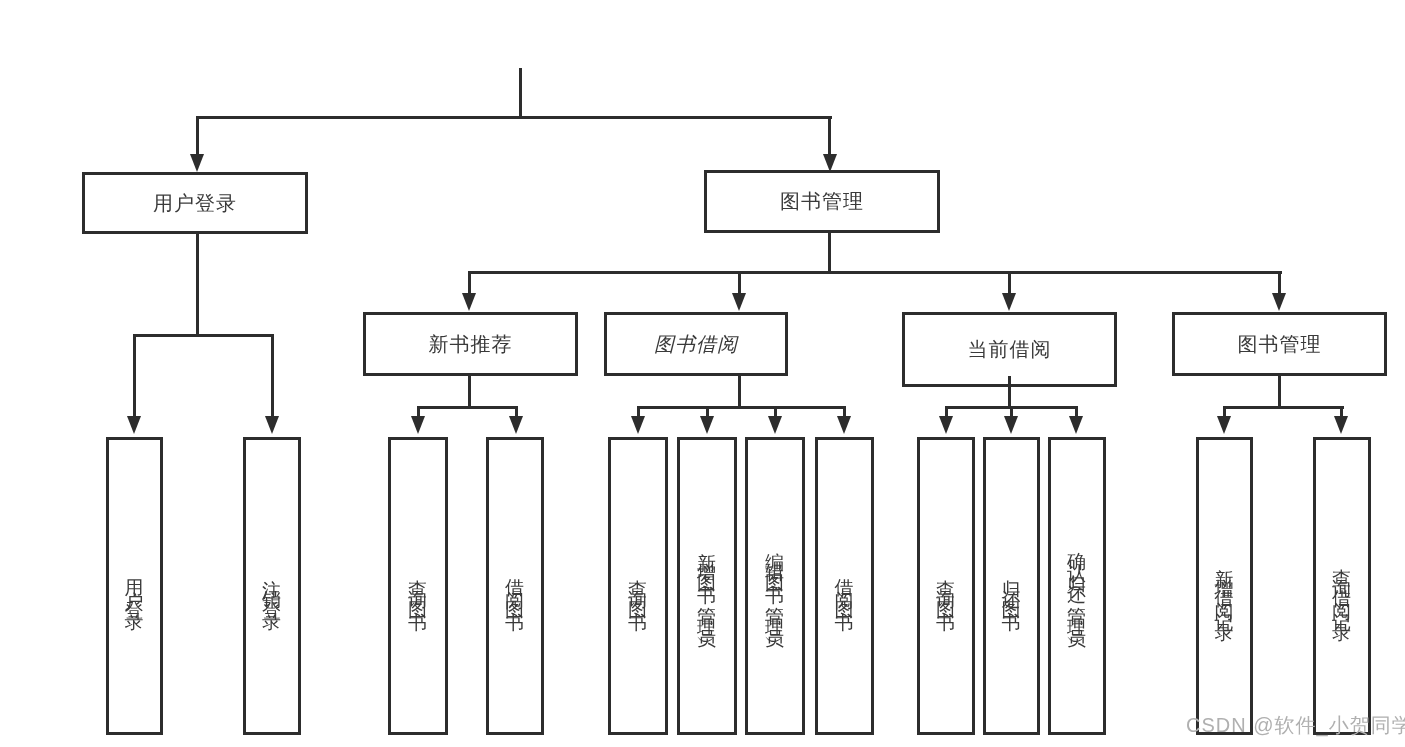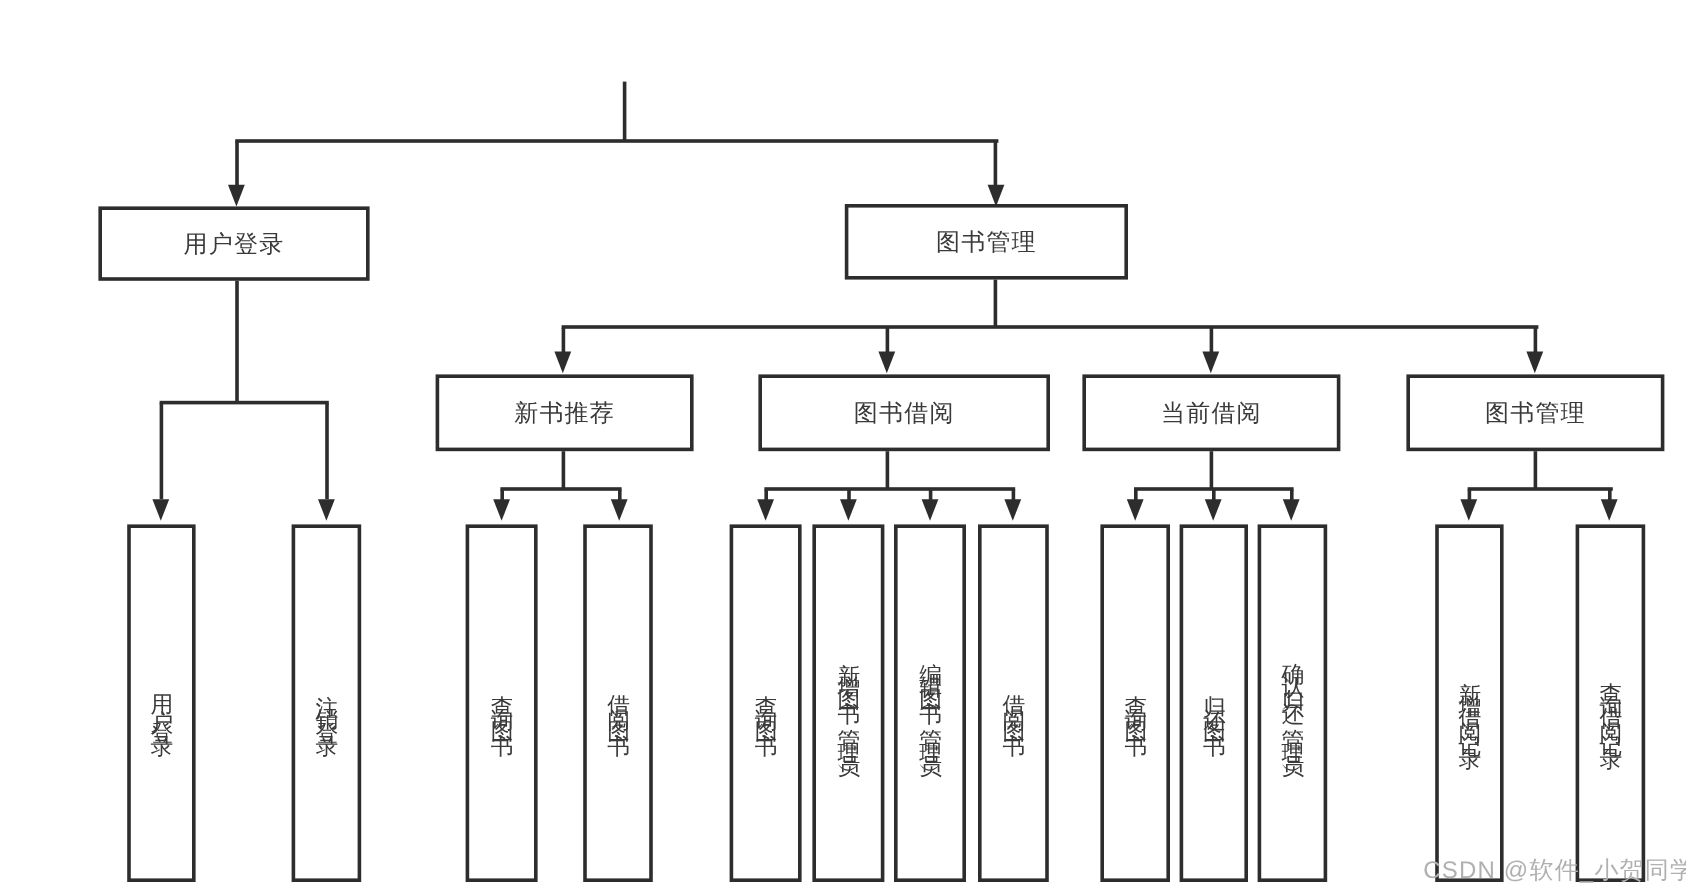--- a/index.html
+++ b/index.html
@@ -87,24 +87,24 @@
   <div class="vline" style="left:738px;top:273px;height:22px;"></div>
   <div class="arrow" style="left:732px;top:293px;"></div>
   <div class="vline" style="left:1008px;top:273px;height:22px;"></div>
   <div class="arrow" style="left:1002px;top:293px;"></div>
   <div class="vline" style="left:1278px;top:273px;height:22px;"></div>
   <div class="arrow" style="left:1272px;top:293px;"></div>
 
   <div class="node" style="left:363px;top:312px;width:215px;height:64px;">
     <span>新书推荐</span>
   </div>
-  <div class="node" style="left:632px;top:312px;width:243px;height:64px;">
+  <div class="node" style="left:604px;top:312px;width:184px;height:64px;font-style:italic;">
     <span>图书借阅</span>
   </div>
-  <div class="node" style="left:902px;top:312px;width:215px;height:64px;text-align:right;">
+  <div class="node" style="left:902px;top:312px;width:215px;height:75px;text-align:right;">
     <span>当前借阅</span>
   </div>
   <div class="node" style="left:1172px;top:312px;width:215px;height:64px;">
     <span>图书管理</span>
   </div>
 
   <div class="vline" style="left:468px;top:376px;height:32px;"></div>
   <div class="hline" style="left:417px;top:406px;width:101px;"></div>
   <div class="vline" style="left:417px;top:408px;height:10px;"></div>
   <div class="arrow" style="left:411px;top:416px;"></div>

